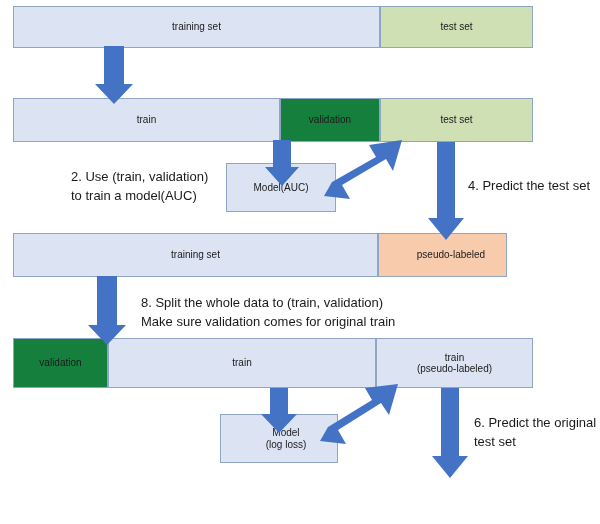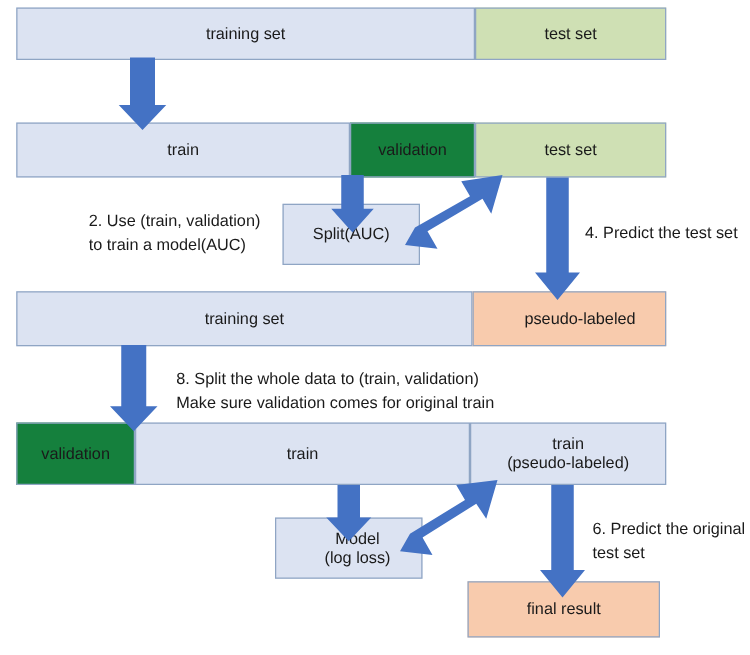--- a/index.html
+++ b/index.html
@@ -16,21 +16,21 @@
     overflow: hidden;
   }
   .block {
     position: absolute;
     box-sizing: border-box;
     border: 1px solid #8FA5C4;
     display: flex;
     align-items: center;
     justify-content: center;
     text-align: center;
-    font-size: 13px;
+    font-size: 10px;
     color: #1a1a1a;
     line-height: 1.15;
     z-index: 2;
   }
   .blk-lightblue { background: #DCE3F2; }
   .blk-midblue   { background: #15803d; }
   .blk-green     { background: #CFE0B4; }
   .blk-orange    { background: #F8CBAD; }
   .blk-model     { background: #DCE3F2; border: 1px solid #8FA5C4; }
 
@@ -105,29 +105,29 @@
     <span>validation</span>
   </div>
   <div class="block blk-green" style="left:380px; top:98px; width:153px; height:44px;">
     <span>test set</span>
   </div>
 
   <div class="note" style="left:71px; top:168px;">2. Use (train, validation)
 to train a model(AUC)</div>
 
   <div class="block blk-model" style="left:226px; top:163px; width:110px; height:49px;">
-    <span>Split(AUC)</span>
+    <span>Model(AUC)</span>
   </div>
 
   <div class="note" style="left:468px; top:177px;">4. Predict the test set</div>
 
   <div class="block blk-lightblue" style="left:13px; top:233px; width:365px; height:44px;">
     <span>training set</span>
   </div>
-  <div class="block blk-orange" style="left:378px; top:233px; width:155px; height:44px;padding-left:17px;">
+  <div class="block blk-orange" style="left:378px; top:233px; width:129px; height:44px;padding-left:17px;">
     <span>pseudo-labeled</span>
   </div>
 
   <div class="note" style="left:141px; top:294px;">8. Split the whole data to (train, validation)
 Make sure validation comes for original train</div>
 
   <div class="block blk-midblue" style="left:13px; top:338px; width:95px; height:50px;">
     <span>validation</span>
   </div>
   <div class="block blk-lightblue" style="left:108px; top:338px; width:268px; height:50px;">
@@ -140,17 +140,14 @@
 
 
   <div class="block blk-model" style="left:220px; top:414px; width:118px; height:49px;">
     <span style="white-space:pre-line;margin-left:14px;">Model
 (log loss)</span>
   </div>
 
   <div class="note" style="left:474px; top:414px;">6. Predict the original
 test set</div>
 
-  <div class="block blk-orange" style="left:374px; top:465px; width:154px; height:45px;">
-    <span>final result</span>
-  </div>
 
 </div>
 
 </body></html>

